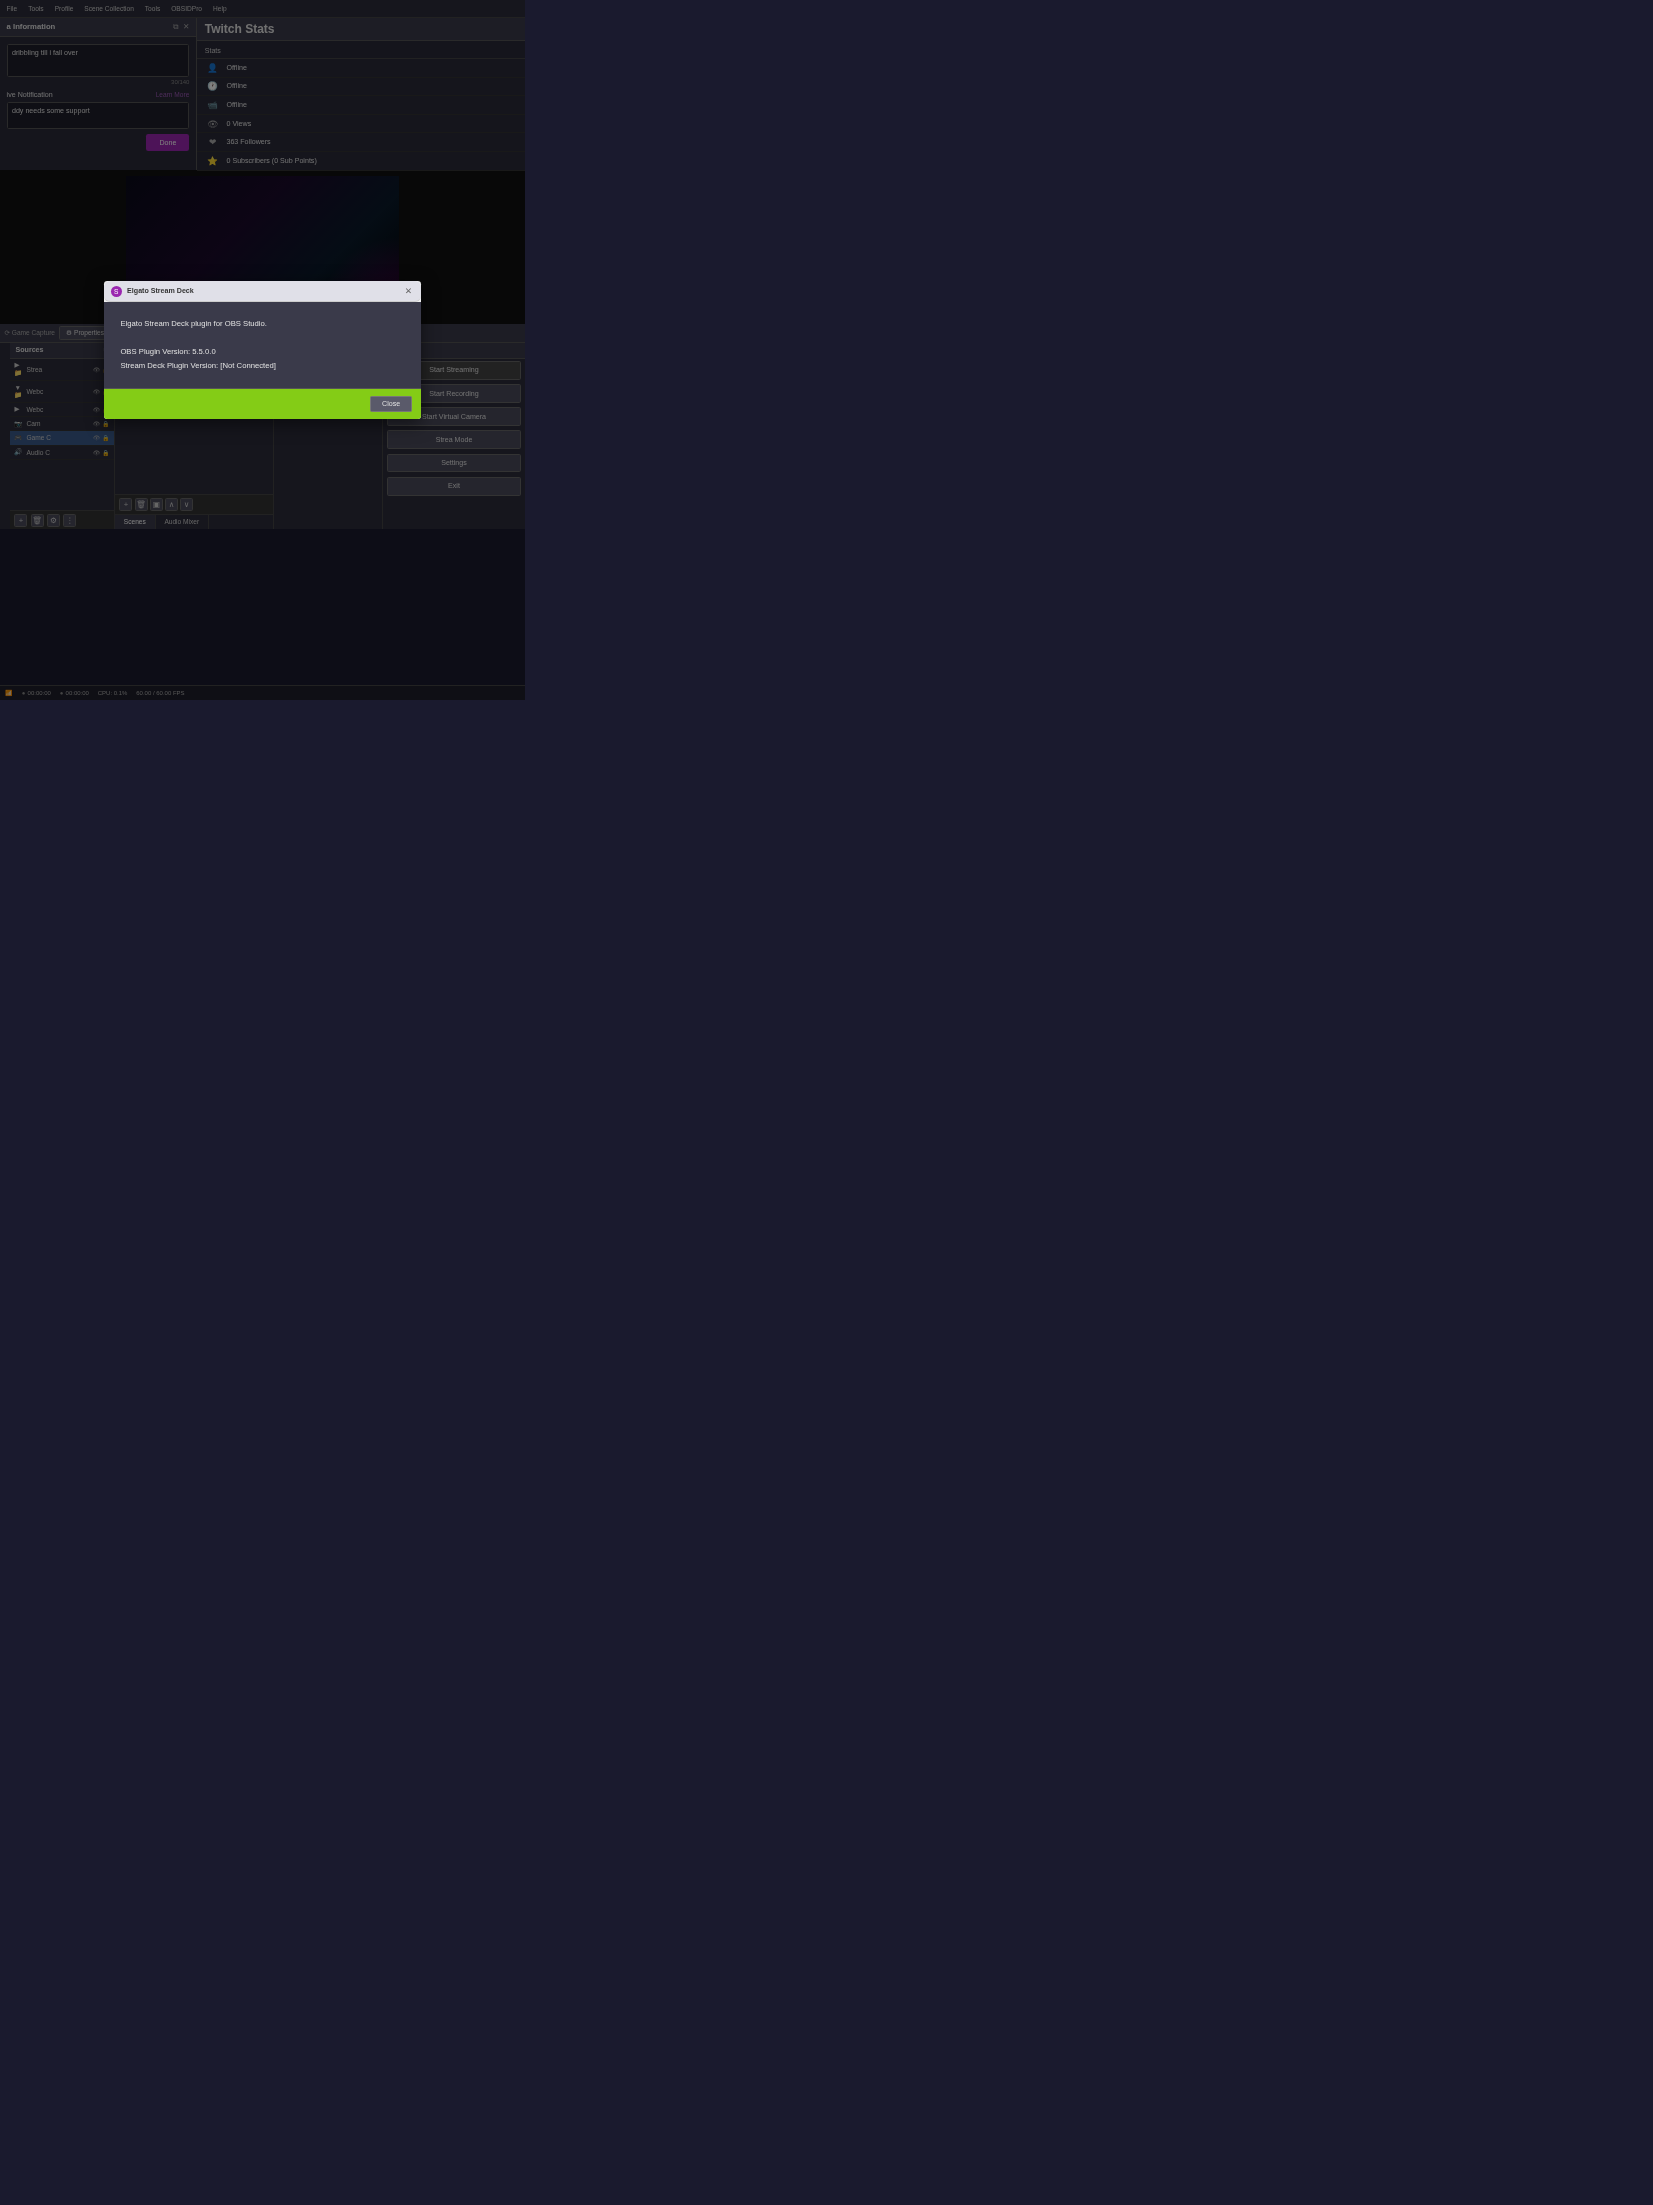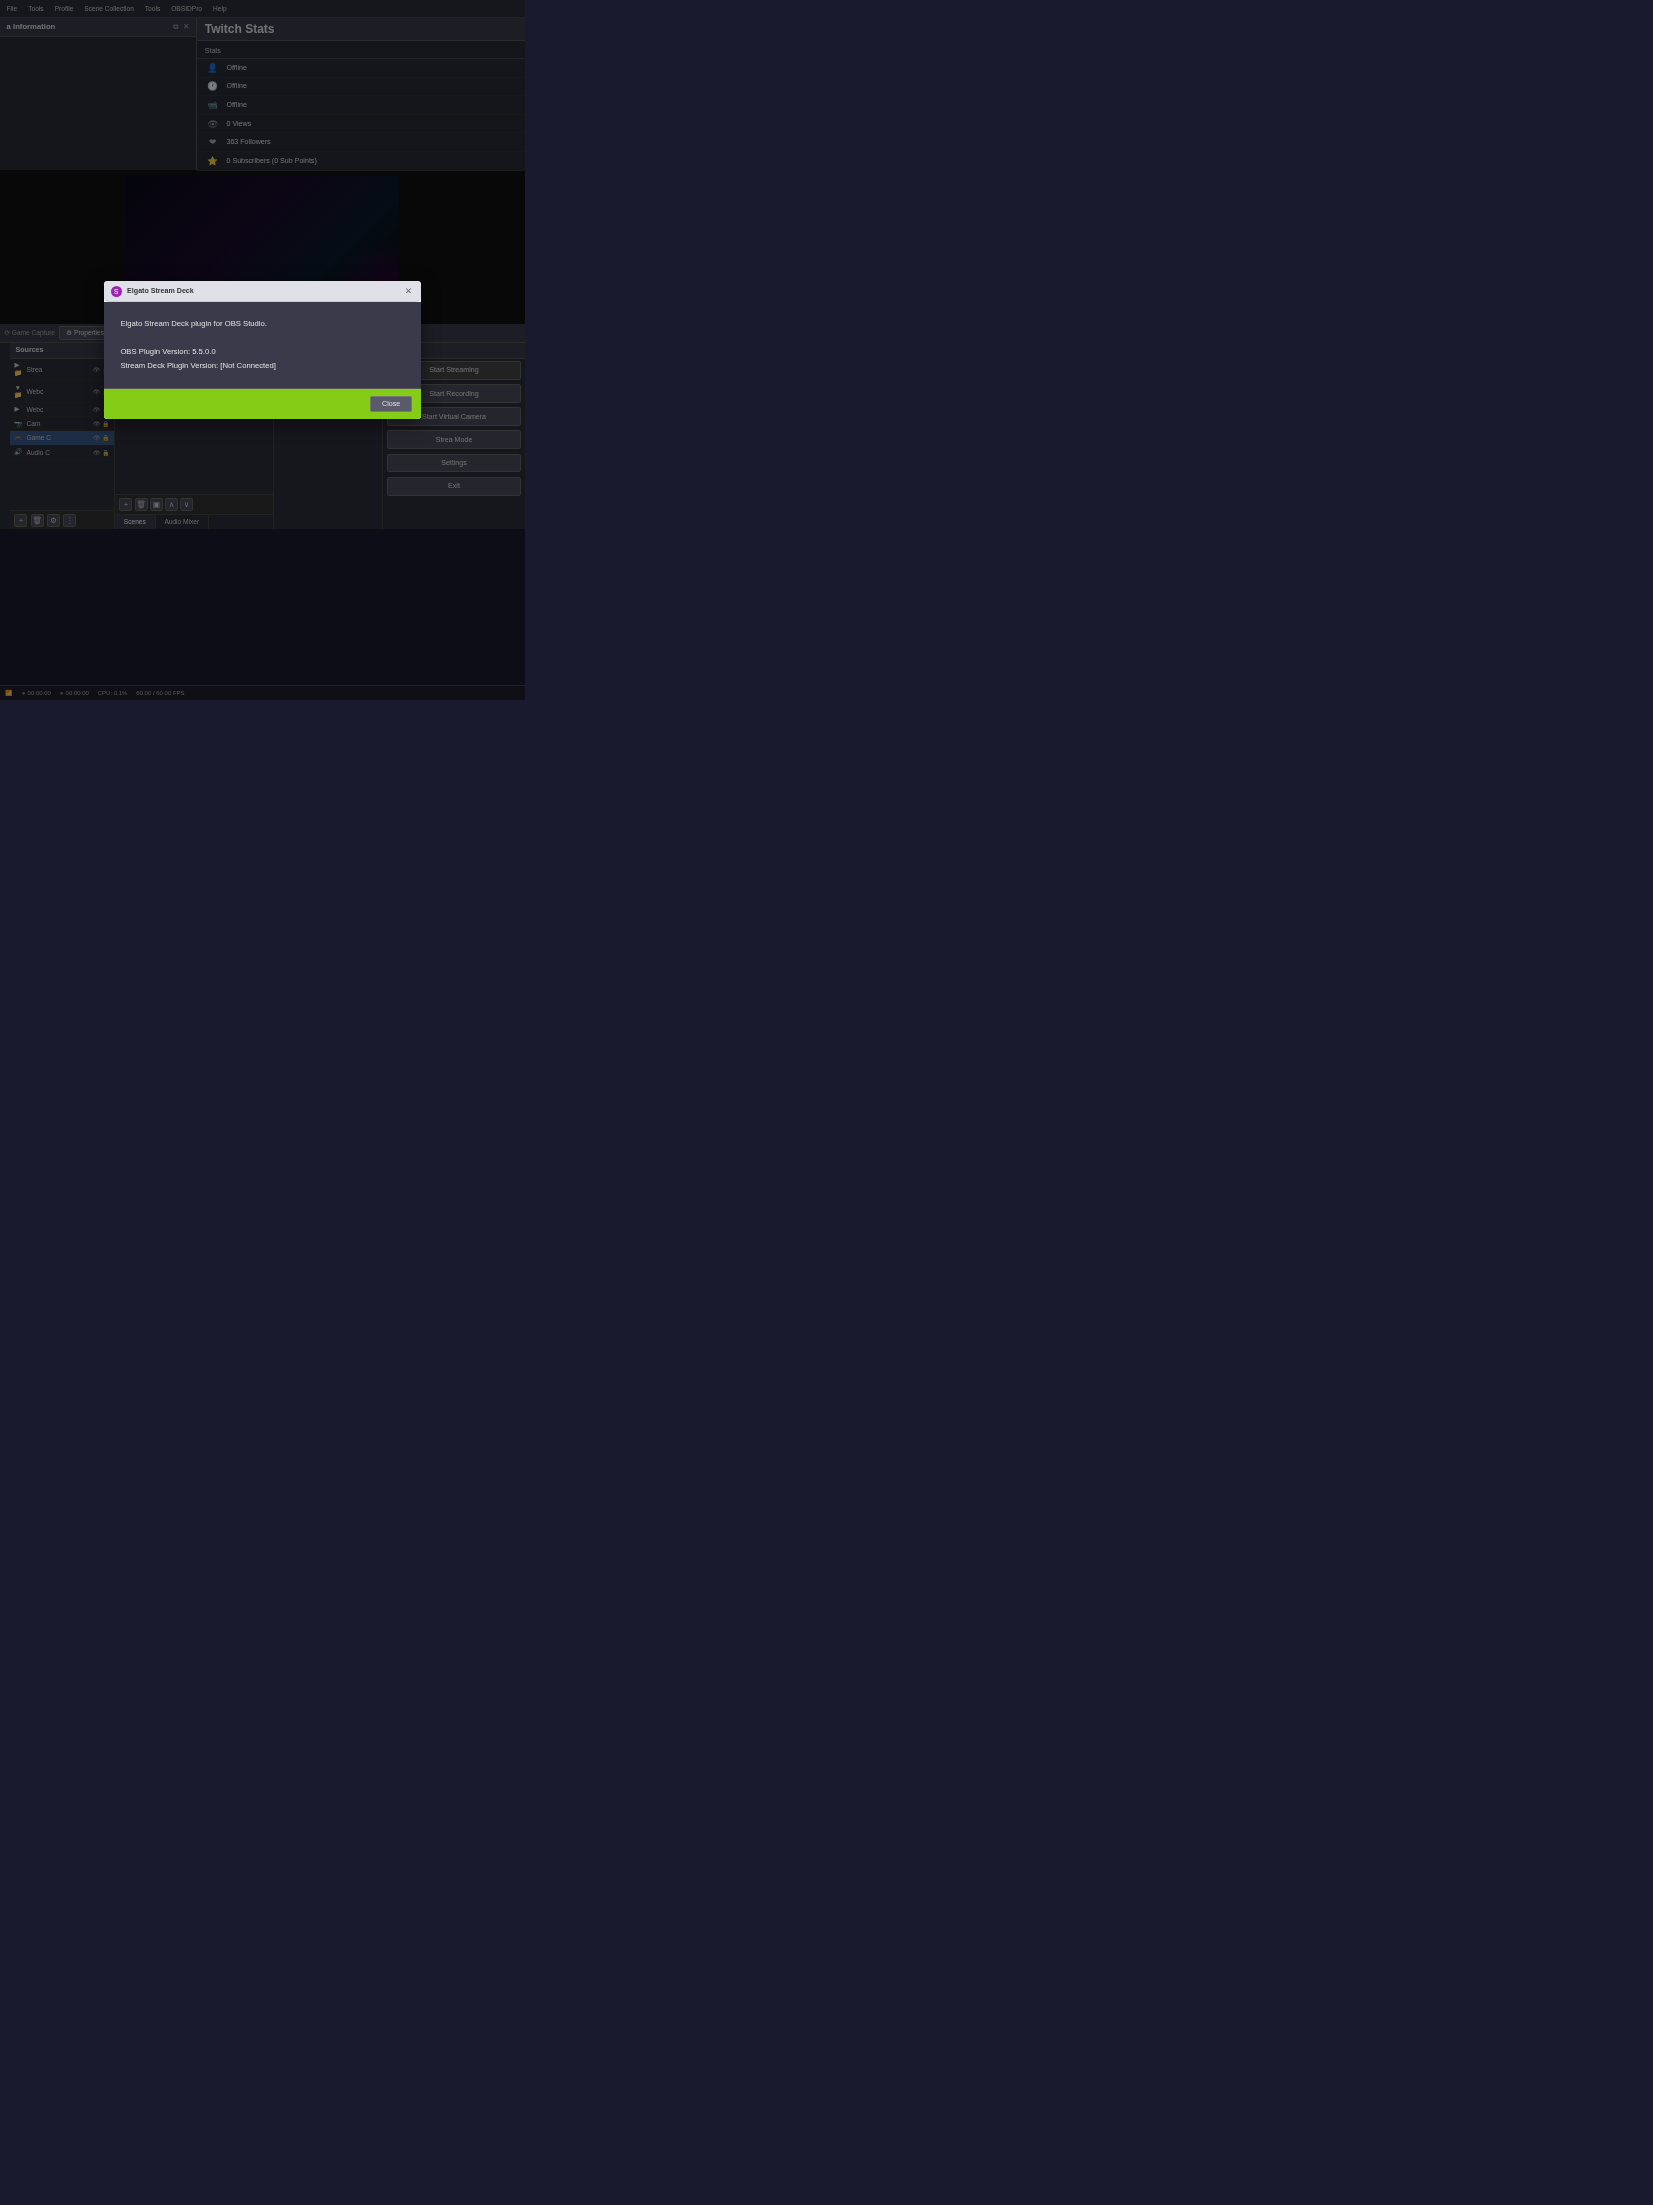--- a/index.html
+++ b/index.html
@@ -500,20 +500,30 @@
 
 <div class="main-area">
 
   <div class="info-panel">
     <div class="info-panel-header">
       <span class="title">a Information</span>
       <div class="icons">
         <span>⧉</span>
         <span>✕</span>
       </div>
+    </div>
+    <div class="info-panel-content">
+      <div class="stream-title-box">dribbling till i fall over</div>
+      <div class="char-count">30/140</div>
+      <div class="live-notification-label">
+        <span>ive Notification</span>
+        <span class="learn-more">Learn More</span>
+      </div>
+      <div class="notification-box">ddy needs some support</div>
+      <button class="done-btn">Done</button>
     </div>
   </div>
 
   <div class="stats-panel">
     <div class="stats-panel-header">Twitch Stats</div>
     <div class="stats-sub-header">Stats</div>
     <div class="stat-row">
       <span class="stat-icon">👤</span>
       <span class="stat-value">Offline</span>
     </div>

